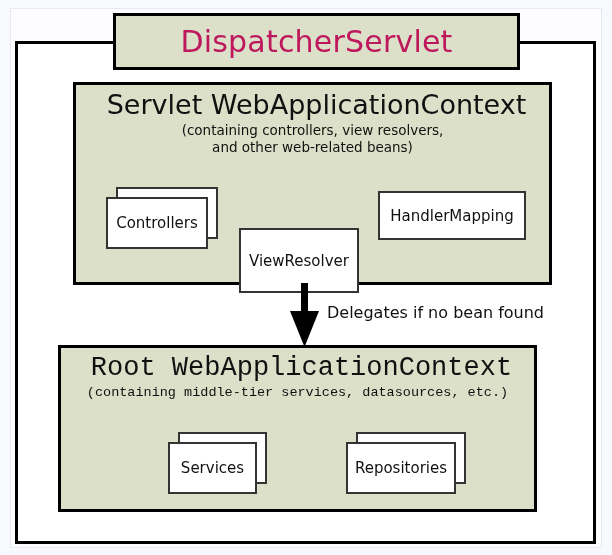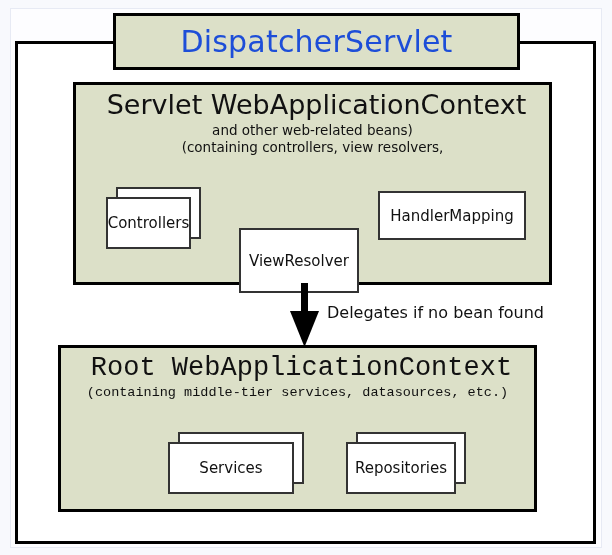--- a/index.html
+++ b/index.html
@@ -49,21 +49,21 @@
     background: #dce0c8;
     border: 3px solid #000000;
     box-sizing: border-box;
     display: flex;
     align-items: center;
     justify-content: center;
     z-index: 5;
   }
   .dispatcher-box .title {
     font-size: 30px;
-    color: #1d4ed8;
+    color: #be185d;
     letter-spacing: 0.2px;
     line-height: 1;
   }
 
   
   .context-panel {
     position: absolute;
     background: #dce0c8;
     border: 3px solid #000000;
     box-sizing: border-box;
@@ -135,24 +135,24 @@
     z-index: 2;
   }
   .comp.single .face.front {
     left: 0;
     top: 0;
     right: 0;
     bottom: 0;
   }
 
   
-  .comp-controllers   { left: 106px; top: 187px; width: 95px; height: 62px; padding-left: 10px; }
+  .comp-controllers   { left: 106px; top: 187px; width: 112px; height: 62px; padding-left: 10px; }
   .comp-viewresolver  { left: 239px; top: 228px; width: 120px; height: 65px; }
   .comp-handlermapping{ left: 378px; top: 191px; width: 148px; height: 49px; }
-  .comp-services      { left: 168px; top: 432px; width: 136px; height: 62px; }
+  .comp-services      { left: 168px; top: 432px; width: 99px; height: 62px; }
   .comp-repositories  { left: 346px; top: 432px; width: 120px; height: 62px; }
 
   
   .arrow-wrap {
     position: absolute;
     left: 286px;
     top: 283px;
     width: 40px;
     height: 64px;
     z-index: 4;
@@ -172,22 +172,22 @@
 
 <div id="page">
 
   <div id="page-frame"></div>
 
   <div class="outer-frame"></div>
 
   <div class="context-panel servlet-panel">
     <div class="ctx-title">Servlet WebApplicationContext</div>
     <div class="ctx-sub">
+      <div>(containing controllers, view resolvers,</div>
       <div>and other web-related beans)</div>
-      <div>(containing controllers, view resolvers,</div>
     </div>
   </div>
 
   <div class="comp stack comp-controllers">
     <div class="face back"></div>
     <div class="face front">
       <span class="label">Controllers</span>
     </div>
   </div>
 

